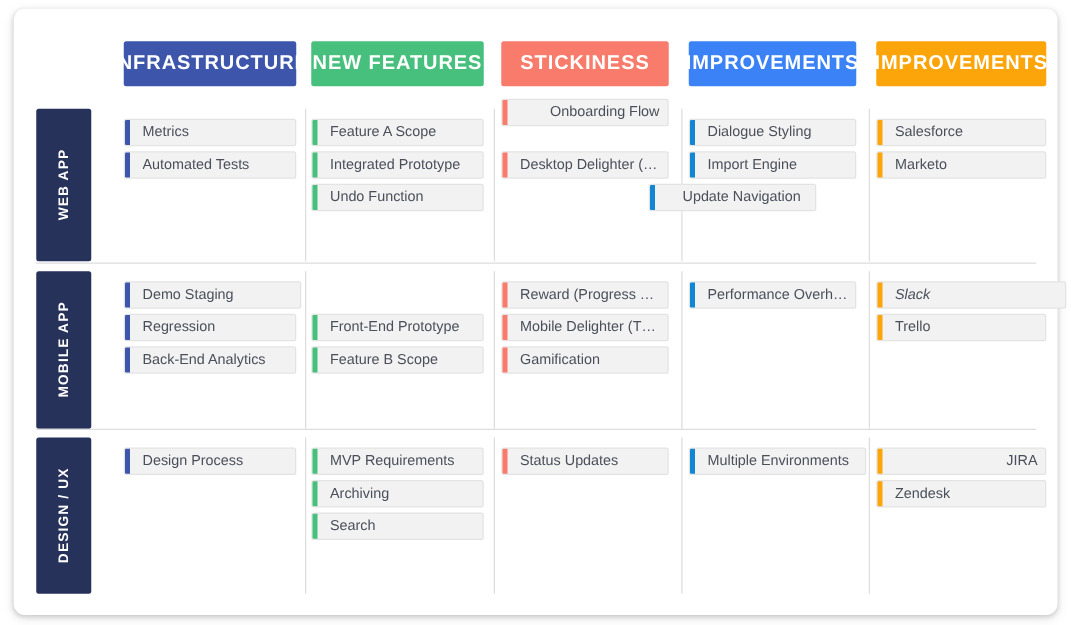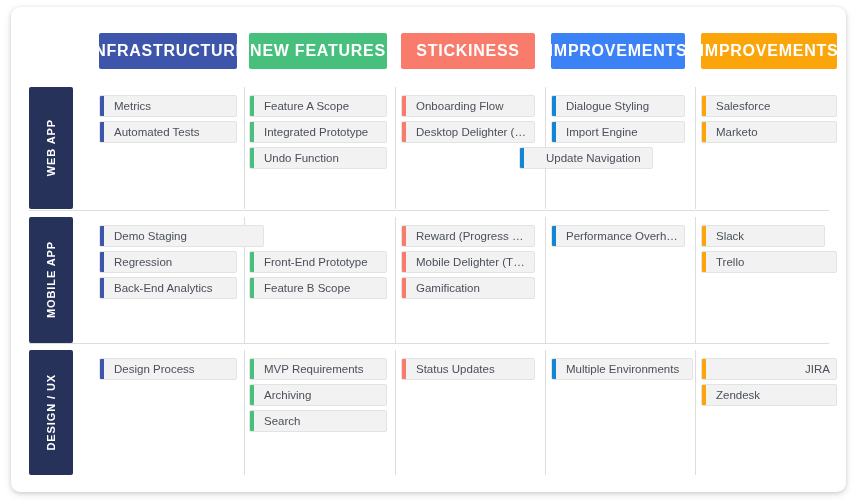--- a/index.html
+++ b/index.html
@@ -162,21 +162,21 @@
         <div class="card-label">Feature A Scope</div>
       </div>
       <div class="card" style="left: 238px; width: 138px; top: 114px;">
         <div class="card-bar" style="background: rgb(72, 192, 125);"></div>
         <div class="card-label">Integrated Prototype</div>
       </div>
       <div class="card" style="left: 238px; width: 138px; top: 140px;">
         <div class="card-bar" style="background: rgb(72, 192, 125);"></div>
         <div class="card-label">Undo Function</div>
       </div>
-      <div class="card" style="left: 390px; width: 134px; top: 88px;">
+      <div class="card" style="left: 390px; width: 134px; top: 72px; padding-left: 24px;">
         <div class="card-bar" style="background: rgb(249, 123, 107);"></div>
         <div class="card-label">Onboarding Flow</div>
       </div>
       <div class="card" style="left: 390px; width: 134px; top: 114px;">
         <div class="card-bar" style="background: rgb(249, 123, 107);"></div>
         <div class="card-label">Desktop Delighter (TBD)</div>
       </div>
       <div class="card" style="left: 540px; width: 134px; top: 88px;">
         <div class="card-bar" style="background: rgb(17, 134, 212);"></div>
         <div class="card-label">Dialogue Styling</div>
@@ -190,21 +190,21 @@
         <div class="card-label">Update Navigation</div>
       </div>
       <div class="card" style="left: 690px; width: 136px; top: 88px;">
         <div class="card-bar" style="background: rgb(251, 165, 10);"></div>
         <div class="card-label">Salesforce</div>
       </div>
       <div class="card" style="left: 690px; width: 136px; top: 114px;">
         <div class="card-bar" style="background: rgb(251, 165, 10);"></div>
         <div class="card-label">Marketo</div>
       </div>
-      <div class="card" style="left: 88px; width: 165px; top: 218px;">
+      <div class="card" style="left: 88px; width: 142px; top: 218px;">
         <div class="card-bar" style="background: rgb(61, 86, 171);"></div>
         <div class="card-label">Demo Staging</div>
       </div>
       <div class="card" style="left: 88px; width: 138px; top: 244px;">
         <div class="card-bar" style="background: rgb(61, 86, 171);"></div>
         <div class="card-label">Regression</div>
       </div>
       <div class="card" style="left: 88px; width: 138px; top: 270px;">
         <div class="card-bar" style="background: rgb(61, 86, 171);"></div>
         <div class="card-label">Back-End Analytics</div>
@@ -226,21 +226,21 @@
         <div class="card-label">Mobile Delighter (TBD)</div>
       </div>
       <div class="card" style="left: 390px; width: 134px; top: 270px;">
         <div class="card-bar" style="background: rgb(249, 123, 107);"></div>
         <div class="card-label">Gamification</div>
       </div>
       <div class="card" style="left: 540px; width: 134px; top: 218px;">
         <div class="card-bar" style="background: rgb(17, 134, 212);"></div>
         <div class="card-label">Performance Overhaul</div>
       </div>
-      <div class="card" style="left: 690px; width: 124px; top: 218px;">
+      <div class="card" style="left: 690px; width: 152px; top: 218px; font-style: italic;">
         <div class="card-bar" style="background: rgb(251, 165, 10);"></div>
         <div class="card-label">Slack</div>
       </div>
       <div class="card" style="left: 690px; width: 136px; top: 244px;">
         <div class="card-bar" style="background: rgb(251, 165, 10);"></div>
         <div class="card-label">Trello</div>
       </div>
       <div class="card" style="left: 88px; width: 138px; top: 351px;">
         <div class="card-bar" style="background: rgb(61, 86, 171);"></div>
         <div class="card-label">Design Process</div>

